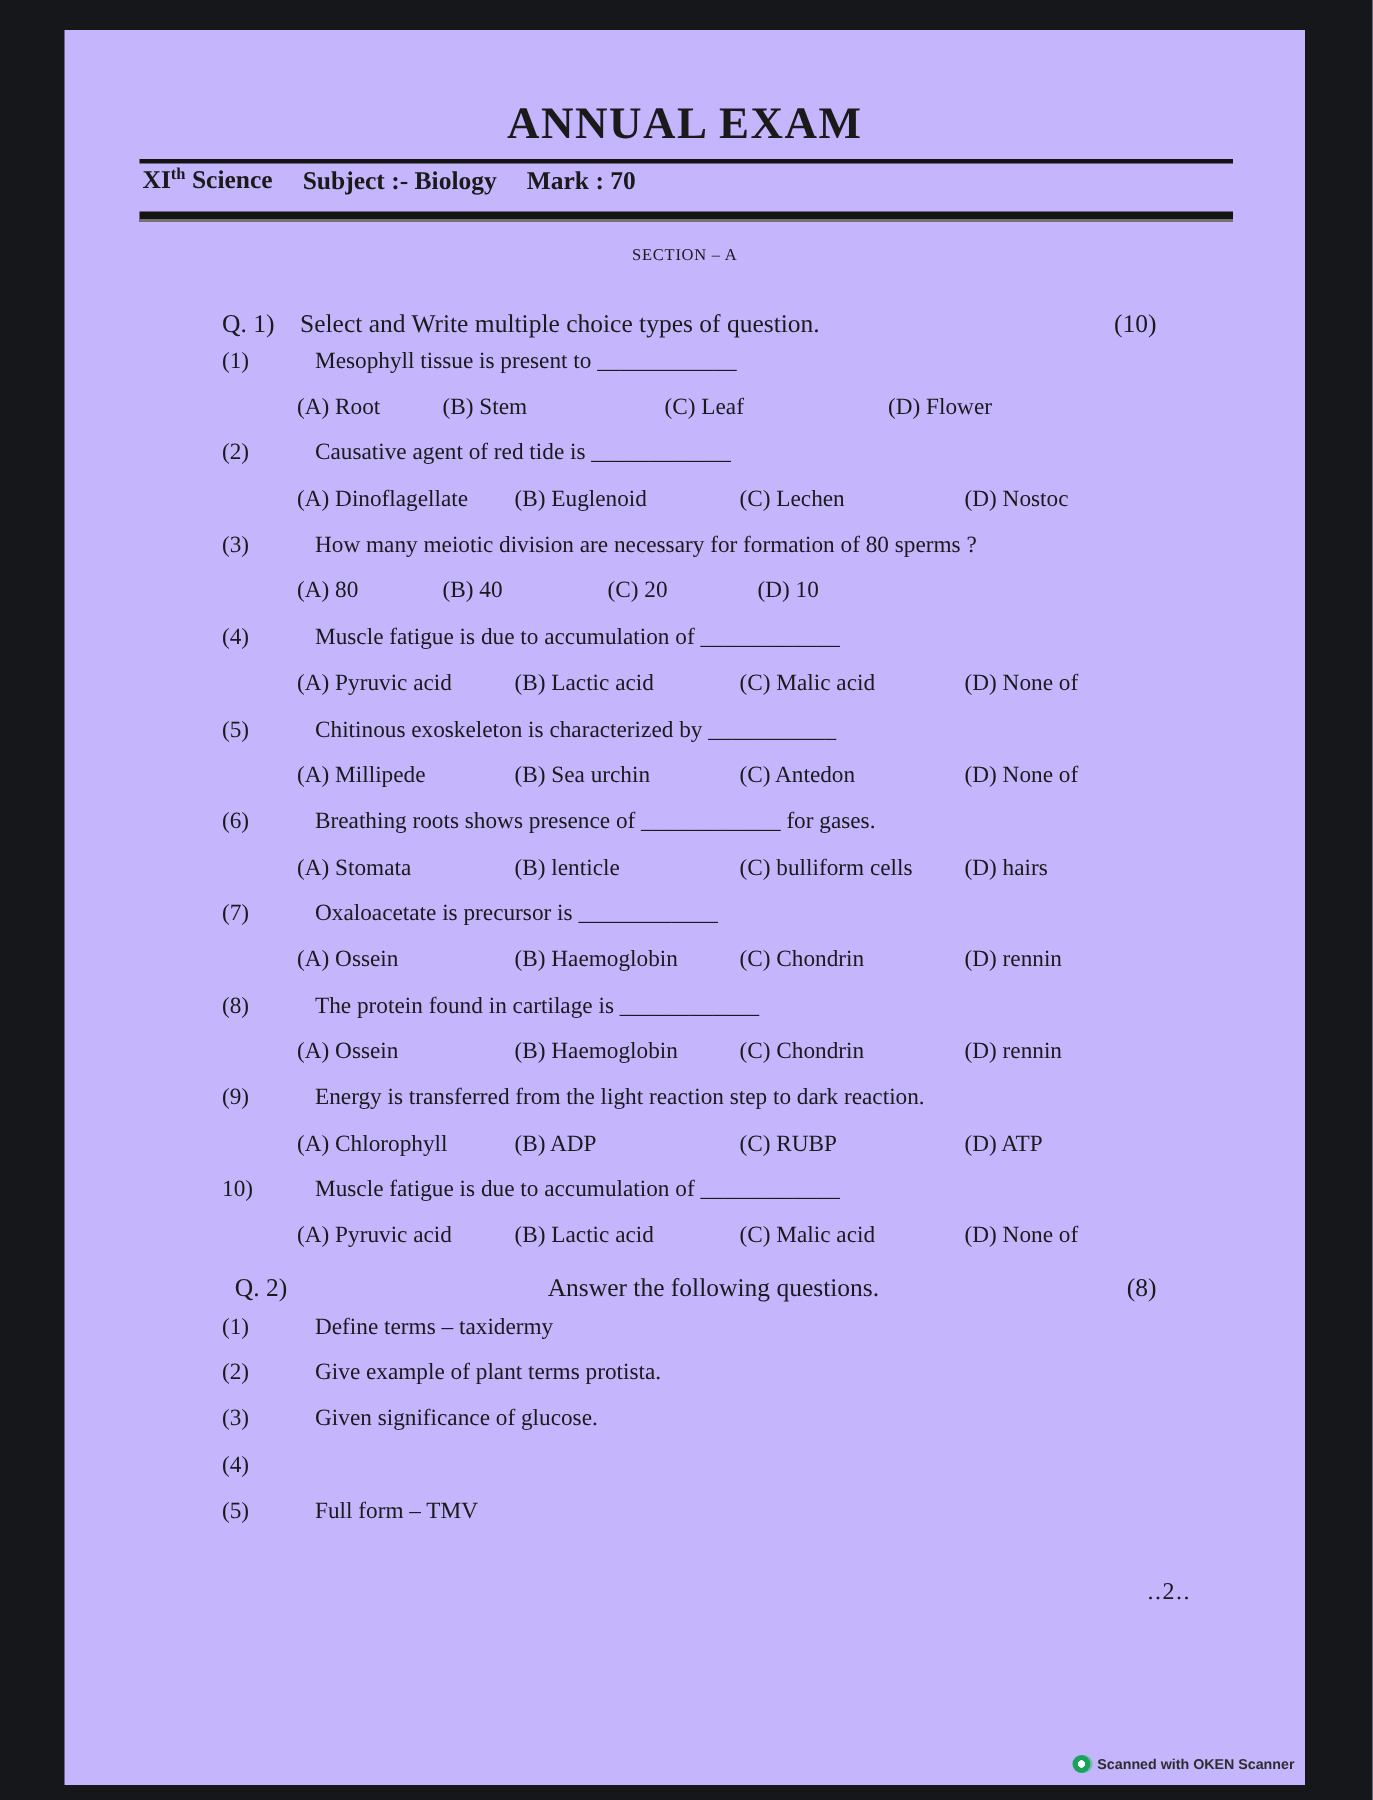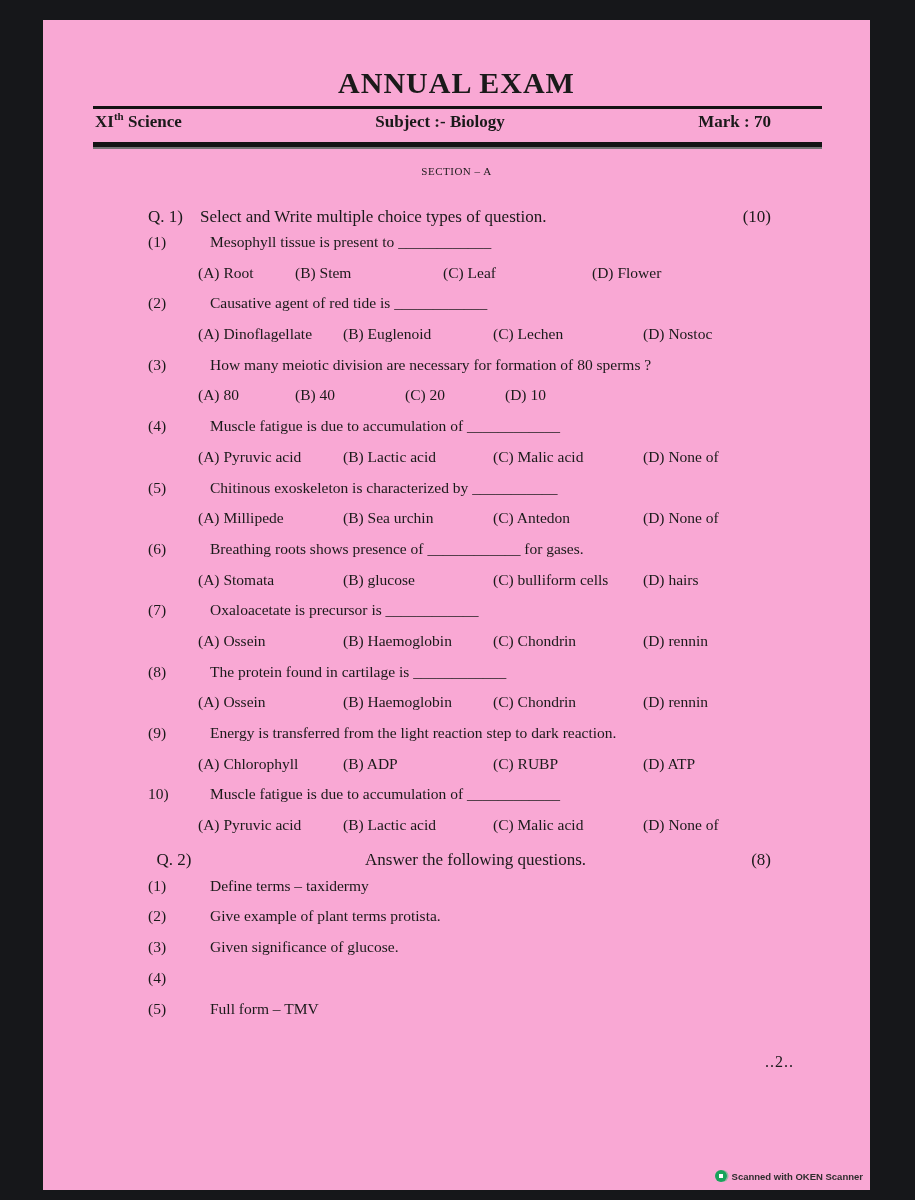--- a/index.html
+++ b/index.html
@@ -4,30 +4,30 @@
 <style>
   html,body { margin:0; padding:0; }
   body {
     width:915px; height:1200px; position:relative;
     background:#16171a;
     font-family:"Liberation Serif","DejaVu Serif",serif;
     overflow:hidden;
   }
   .page {
     position:absolute; left:43px; top:20px; width:827px; height:1170px;
-    background:#f9a8d4; color:#1a1a1a; box-sizing:border-box;
+    background:#c4b5fd; color:#1a1a1a; box-sizing:border-box;
   }
   .title {
     text-align:center; margin-top:48px; font-weight:bold; font-size:30px;
     letter-spacing:1px; line-height:1;
   }
   .rule-thin { margin:8px 48px 0 50px; border-top:3px solid #141414; }
   .head-row {
-    display:flex; justify-content:space-between; align-items:baseline;
-    margin:1px 99px 0 52px; font-weight:bold; font-size:17px;
+    display:flex; align-items:baseline;
+    margin:1px 99px 0 52px; font-weight:bold; font-size:17px;gap:20px;
   }
   .head-row sup { font-size:11px; }
   .rule-thick {
     margin:10px 48px 0 50px; height:5px; background:#141414;
     border-bottom:2px solid #737373;
   }
   .section-title { text-align:center; font-weight:normal; font-size:11px; margin-top:16px; letter-spacing:0.5px; }
   .qhead {
     display:flex; align-items:baseline; font-weight:normal; font-size:17px;
     margin:30px 99px 0 105px;
@@ -143,21 +143,21 @@
     <span>(C) Antedon</span>
     <span>(D) None of</span>
   </div>
 
   <div class="line">
     <span class="lnum">(6)</span>
     <span class="ltext">Breathing roots shows presence of ____________ for gases.</span>
   </div>
   <div class="opts">
     <span>(A) Stomata</span>
-    <span>(B) glucose</span>
+    <span>(B) lenticle</span>
     <span>(C) bulliform cells</span>
     <span>(D) hairs</span>
   </div>
 
   <div class="line">
     <span class="lnum">(7)</span>
     <span class="ltext">Oxaloacetate is precursor is ____________</span>
   </div>
   <div class="opts">
     <span>(A) Ossein</span>

